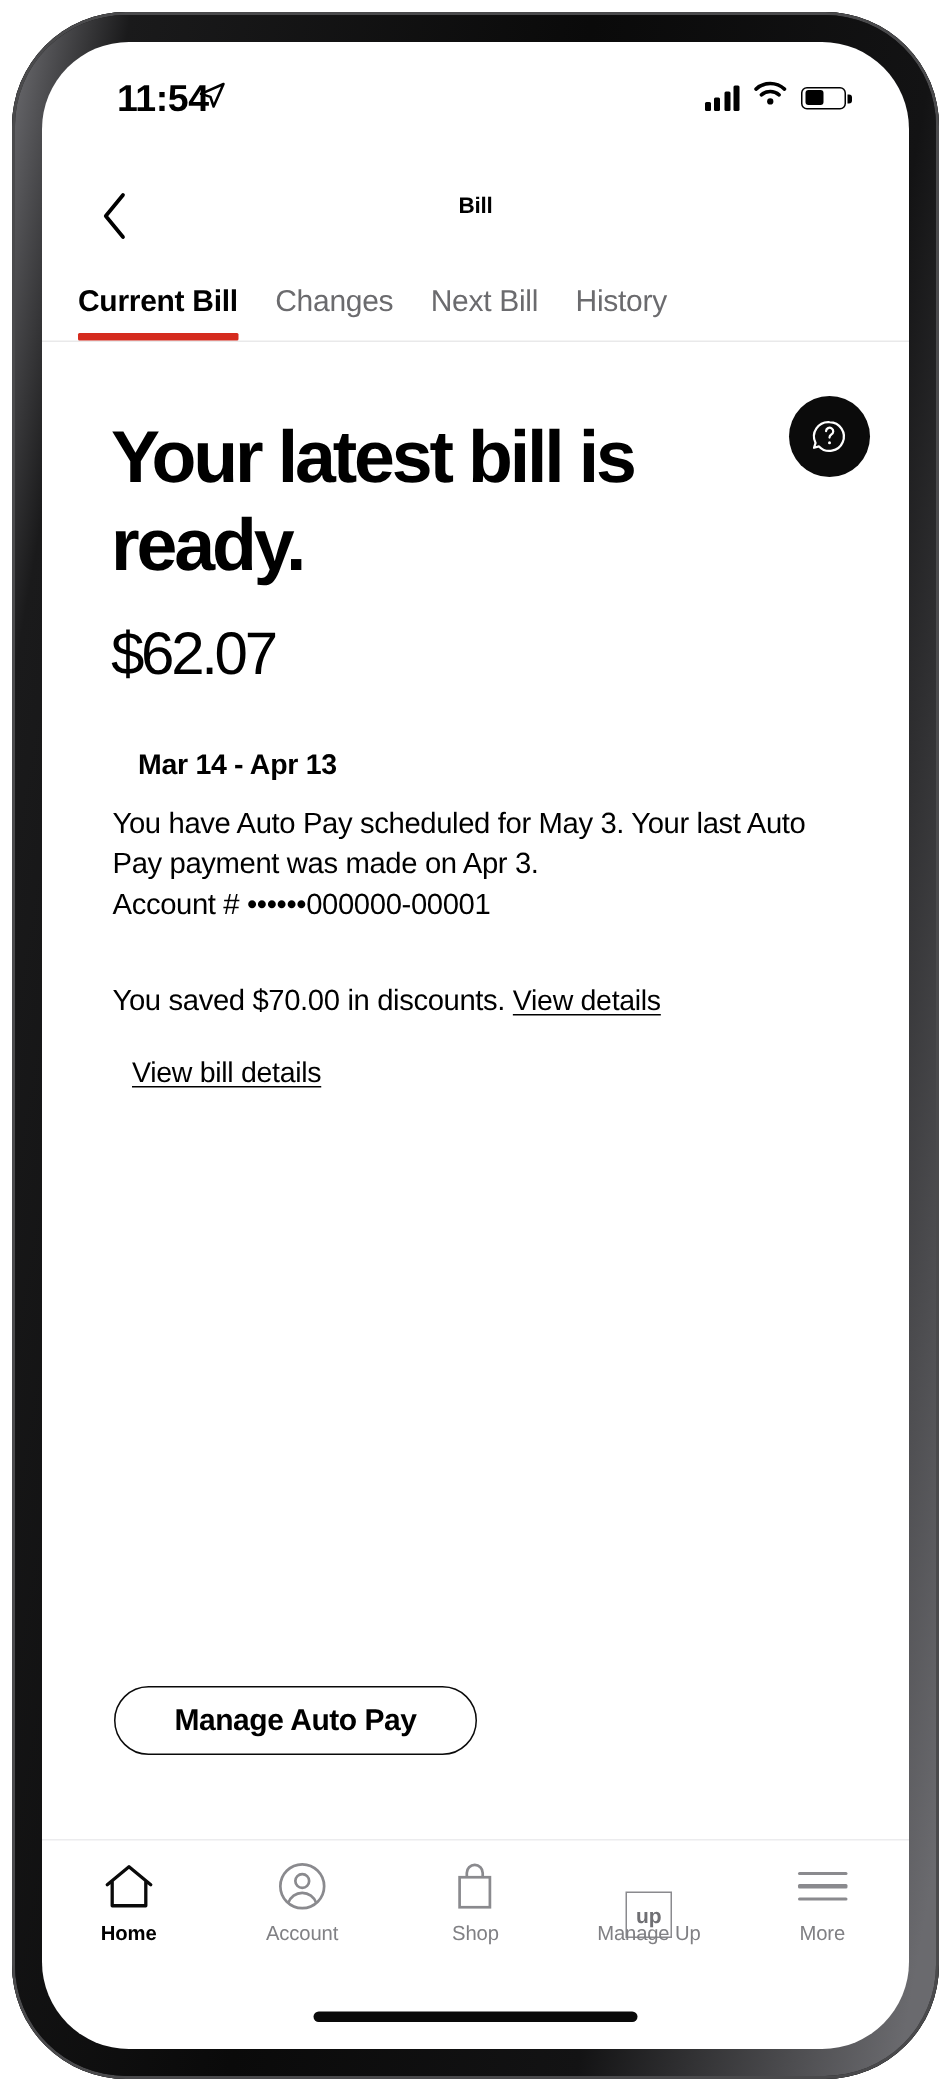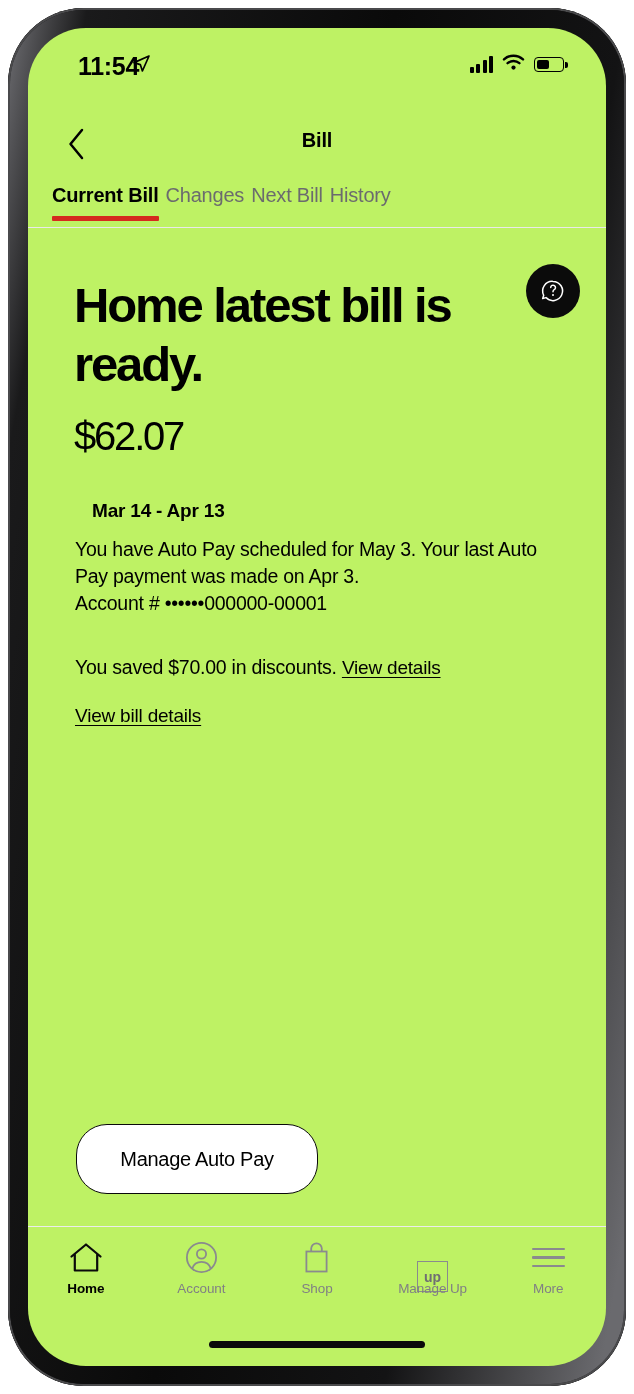--- a/index.html
+++ b/index.html
@@ -20,21 +20,21 @@
   }
   #phone-frame:before{
     content:""; position:absolute; left:2px; top:2px;
     width:614px; height:1374px; border-radius:74px;
     background:linear-gradient(100deg,#6e6e72 0%,#1a1a1b 9%,#0a0a0a 45%,#131314 72%,#6a6a6e 97%);
   }
   #phone-screen{
     position:absolute; left:20px; top:20px;
     width:578px; height:1338px;
     border-radius:58px;
-    background:#bef264;
+    background:#ffffff;
     overflow:hidden;
     z-index:3;
   }
 
   
   .statusbar{
     position:absolute; left:0; top:0; width:578px; height:72px;
   }
   .status-time{
     position:absolute; left:50px; top:24px;
@@ -62,27 +62,27 @@
   .batt em{ display:block; height:100%; background:#000; border-radius:2px; }
 
   
   .header{ position:absolute; left:0; top:88px; width:578px; height:58px; }
   .back-btn{
     position:absolute; left:24px; top:4px; width:48px; height:48px;
     display:flex; align-items:center; justify-content:center; cursor:pointer;
   }
   .header-title{
     position:absolute; left:0; top:13px; width:578px; text-align:center;
-    font-size:20px; font-weight:700; color:#000; letter-spacing:-0.2px;
+    font-size:15px; font-weight:700; color:#000; letter-spacing:-0.2px;
   }
 
   
   .tabs{
     position:absolute; left:0; top:150px; width:578px; height:50px;
-    display:flex; align-items:center; padding-left:24px; gap:7px;
+    display:flex; align-items:flex-end; padding-left:24px; gap:25px;
     border-bottom:1.5px solid #e9e9ea;
   }
   .tab{
     position:relative; font-size:20px; color:#6b6b6e; cursor:pointer;
     padding-bottom:14px; letter-spacing:-0.2px;
   }
   .tab.active{ color:#000; font-weight:700; }
   .tab.active:after{
     content:""; position:absolute; left:0; right:0; bottom:0;
     height:5px; background:#d52b1e; border-radius:1px;
@@ -115,30 +115,30 @@
     text-underline-offset:3px; cursor:pointer; letter-spacing:-0.2px;
   }
   .autopay-text{
     position:absolute; left:47px; top:308px; width:480px;
     font-size:19.5px; line-height:27px; color:#000; letter-spacing:-0.25px;
   }
   .savings-row{
     position:absolute; left:47px; top:428px;
     font-size:19.5px; color:#000; letter-spacing:-0.25px;
   }
-  .viewbill-row{ position:absolute; left:47px; top:477px;text-align:center; }
+  .viewbill-row{ position:absolute; left:60px; top:477px;text-align:center; }
 
   
   .cta{
     position:absolute; left:48px; top:1096px;
     display:flex; gap:14px; align-items:center;
   }
   .btn{
-    height:70px; border-radius:31px; display:flex; align-items:center;
-    justify-content:center; font-size:20px; font-weight:400;
+    height:46px; border-radius:31px; display:flex; align-items:center;
+    justify-content:center; font-size:20px; font-weight:700;
     letter-spacing:-0.3px; cursor:pointer; white-space:nowrap;
   }
   .btn-secondary{
     width:242px; background:#fff; color:#000; border:1.8px solid #0a0a0a;
   }
   .btn-primary{
     width:243px; background:#000; color:#fff;
   }
 
   
@@ -219,21 +219,21 @@
     <div class="content">
 
       <div class="help-btn">
         <svg width="26" height="26" viewBox="0 0 26 26">
           <path d="M13 3.4a9.6 9.6 0 1 1-7 16.2l-3.3.9 1-3.2A9.6 9.6 0 0 1 13 3.4Z" fill="none" stroke="#fff" stroke-width="1.5" stroke-linejoin="round"></path>
           <path d="M10.7 9.4a2.4 2.4 0 1 1 3.5 2.3c-.8.5-1.2 1-1.2 2" fill="none" stroke="#fff" stroke-width="1.5" stroke-linecap="round"></path>
           <circle cx="13" cy="17.1" r="1" fill="#fff"></circle>
         </svg>
       </div>
 
-      <div class="headline">Home latest bill is ready.</div>
+      <div class="headline">Your latest bill is ready.</div>
       <div class="amount">$62.07</div>
 
       <div class="cycle-row">
         <span class="cycle-dates">Mar 14 - Apr 13</span>
       </div>
 
       <div class="autopay-text">
         <span>You have Auto Pay scheduled for May 3. Your last Auto Pay payment was made on Apr 3.</span><br>
         <span>Account #</span><span>&nbsp;</span><span>••••••</span><span>000000-00001</span>
       </div>

